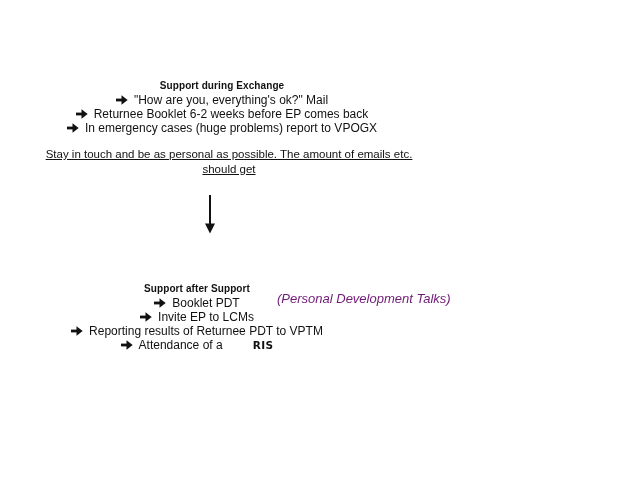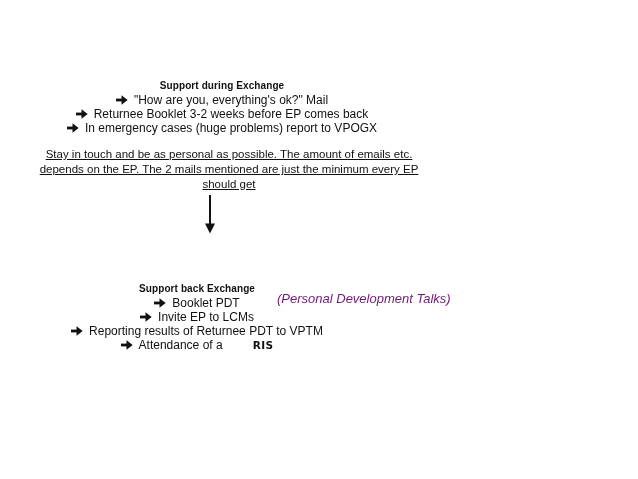--- a/index.html
+++ b/index.html
@@ -96,49 +96,48 @@
       <span>"How are you, everything's ok?" Mail</span>
     </div>
 
     <div class="bullet-row">
       <span class="arrow-right">
         <svg width="12" height="10" viewBox="0 0 12 10">
             <rect x="0" y="3.6" width="6.5" height="2.8" fill="#111"></rect>
             <polygon points="5.5,0.3 11.7,5 5.5,9.7" fill="#111"></polygon>
           </svg>
       </span>
-      <span>Returnee Booklet 3-2 weeks before EP comes back</span>
+      <span>Returnee Booklet 6-2 weeks before EP comes back</span>
     </div>
 
     <div class="bullet-row">
       <span class="arrow-right">
         <svg width="12" height="10" viewBox="0 0 12 10">
             <rect x="0" y="3.6" width="6.5" height="2.8" fill="#111"></rect>
             <polygon points="5.5,0.3 11.7,5 5.5,9.7" fill="#111"></polygon>
           </svg>
       </span>
       <span>In emergency cases (huge problems) report to VPOGX</span>
     </div>
   </div>
 
   <div class="text-block note-block">
     <div class="note-line">Stay in touch and be as personal as possible. The amount of emails etc.</div>
-    <div class="note-line">depends on the EP. The 2 mails mentioned are just the minimum every EP</div>
     <div class="note-line">should get</div>
   </div>
 
   <div class="flow-arrow">
     <svg width="16" height="40" viewBox="0 0 16 40">
       <line x1="8" y1="1" x2="8" y2="31" stroke="#111" stroke-width="2"></line>
       <polygon points="3,29.5 13,29.5 8,39.5" fill="#111"></polygon>
     </svg>
   </div>
 
   <div class="text-block block-after">
-    <div class="block-title">Support back Exchange</div>
+    <div class="block-title">Support after Support</div>
 
     <div class="bullet-row">
       <span class="arrow-right">
         <svg width="12" height="10" viewBox="0 0 12 10">
             <rect x="0" y="3.6" width="6.5" height="2.8" fill="#111"></rect>
             <polygon points="5.5,0.3 11.7,5 5.5,9.7" fill="#111"></polygon>
           </svg>
       </span>
       <span>Booklet PDT</span>
     </div>

